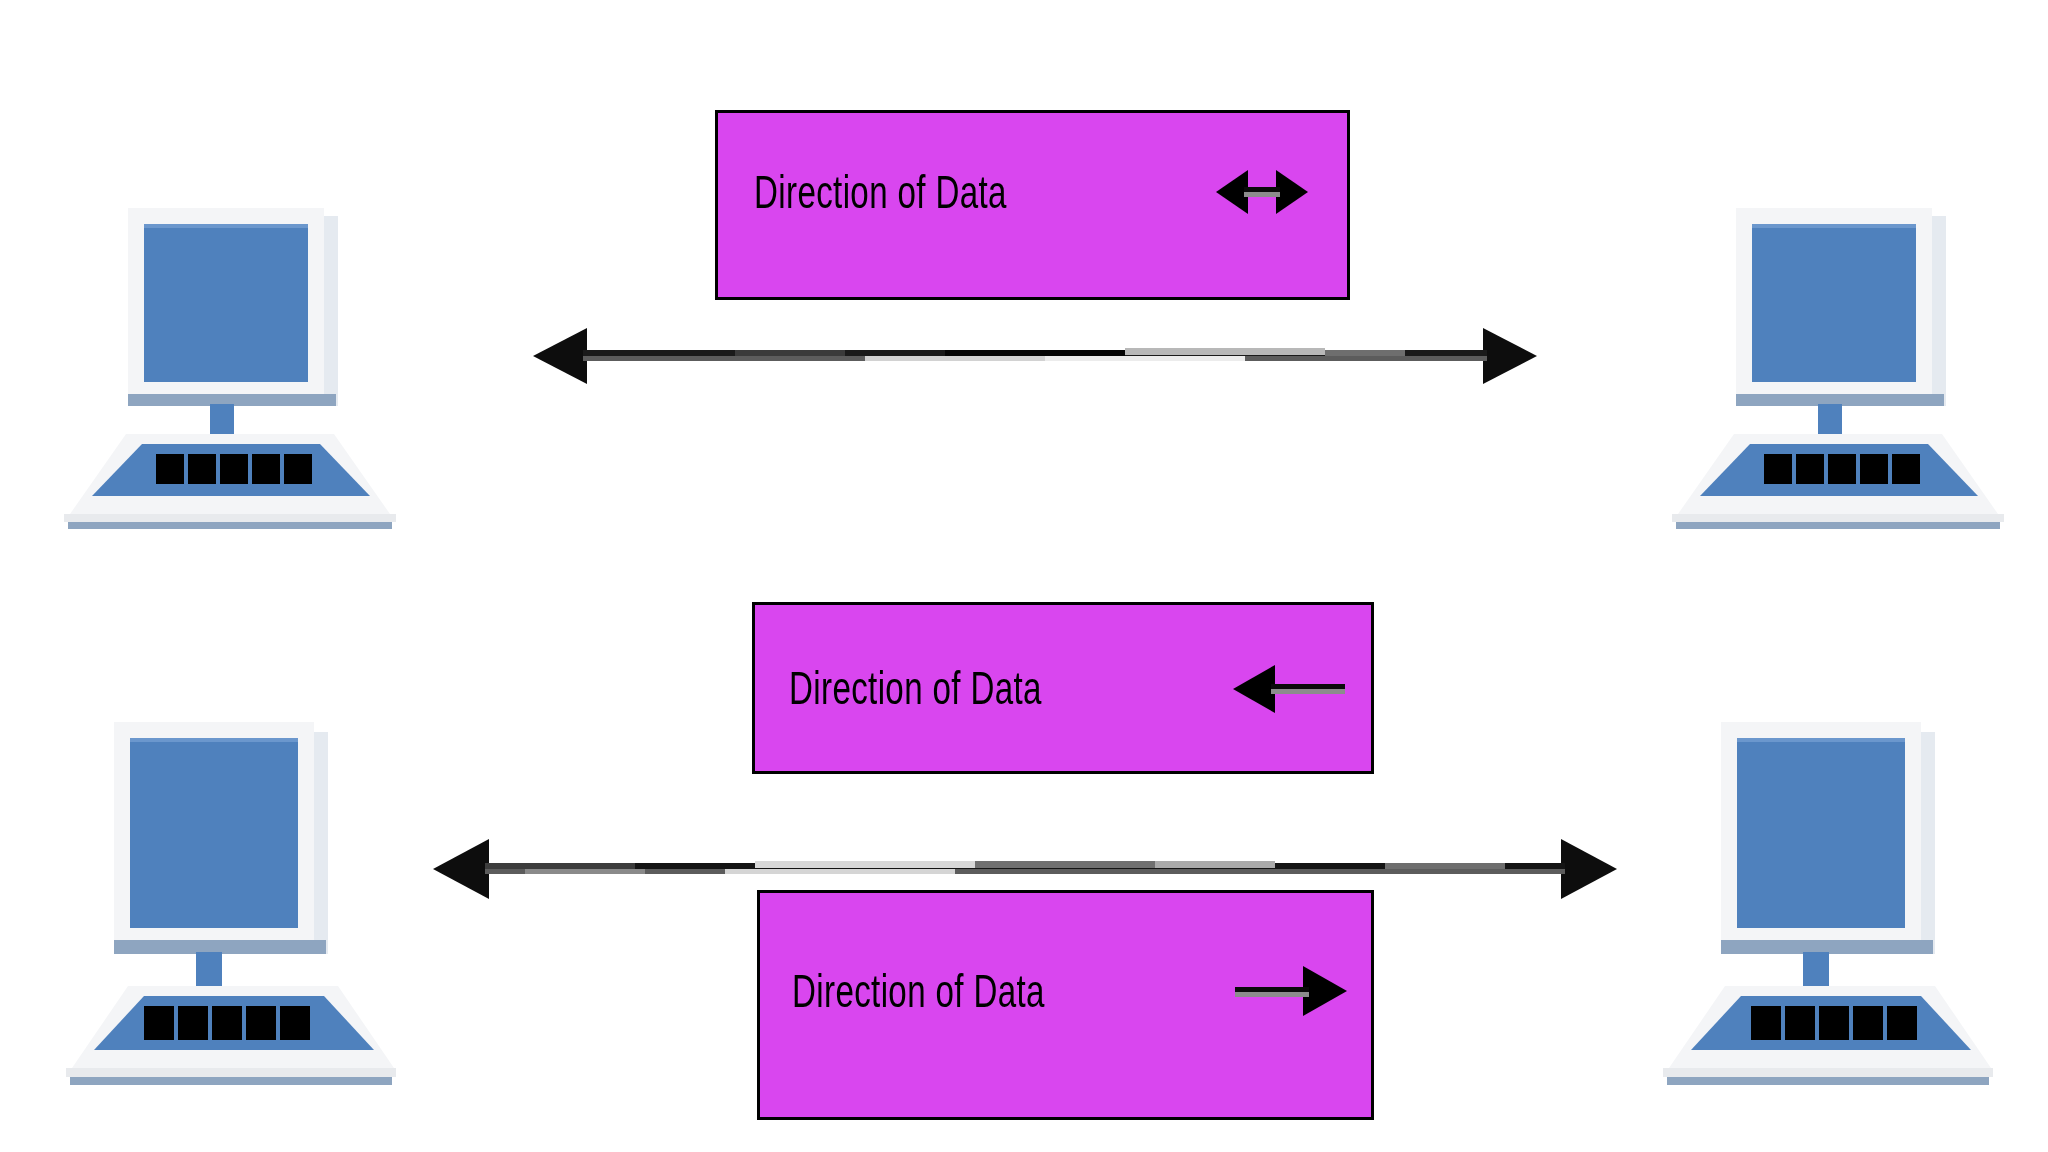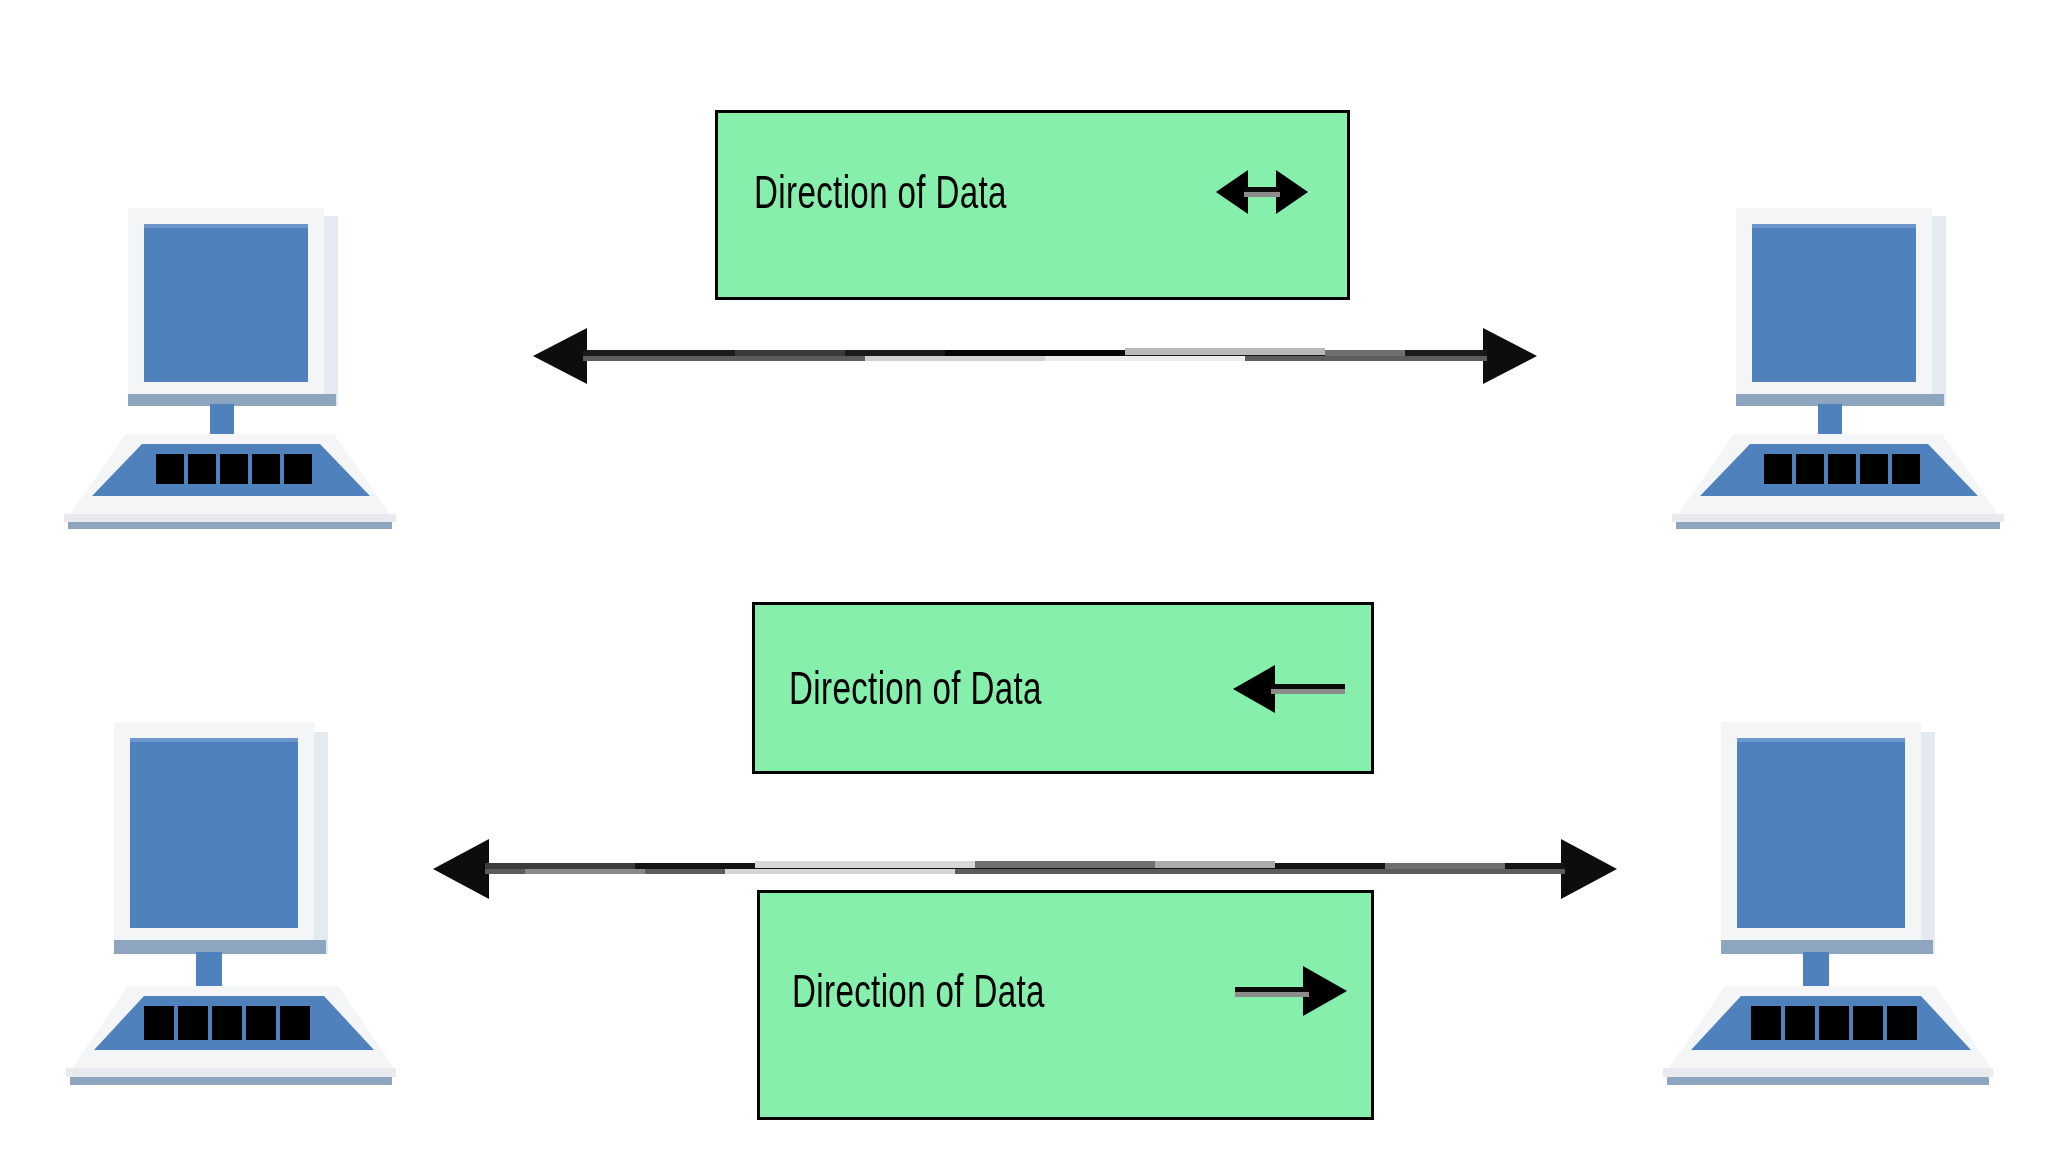--- a/index.html
+++ b/index.html
@@ -32,21 +32,21 @@
   
   .connector {
     position: absolute;
   }
   .connector svg { display: block; width: 100%; height: 100%; }
 
   
   .label-box {
     position: absolute;
     box-sizing: border-box;
-    background: #86efac;
+    background: #d946ef;
     border: 3px solid #000000;
     display: flex;
     align-items: center;
   }
   .label-inner {
     display: flex;
     align-items: center;
     width: 100%;
     box-sizing: border-box;
   }

